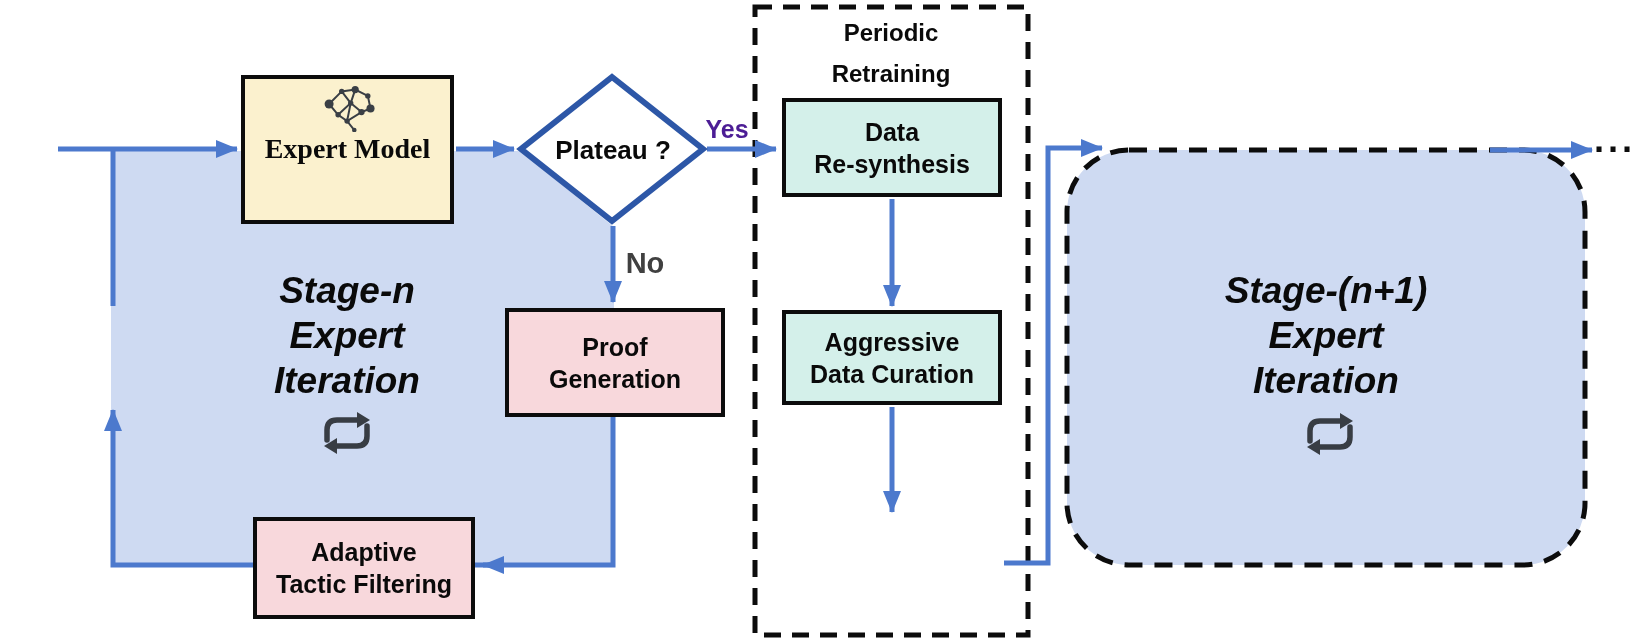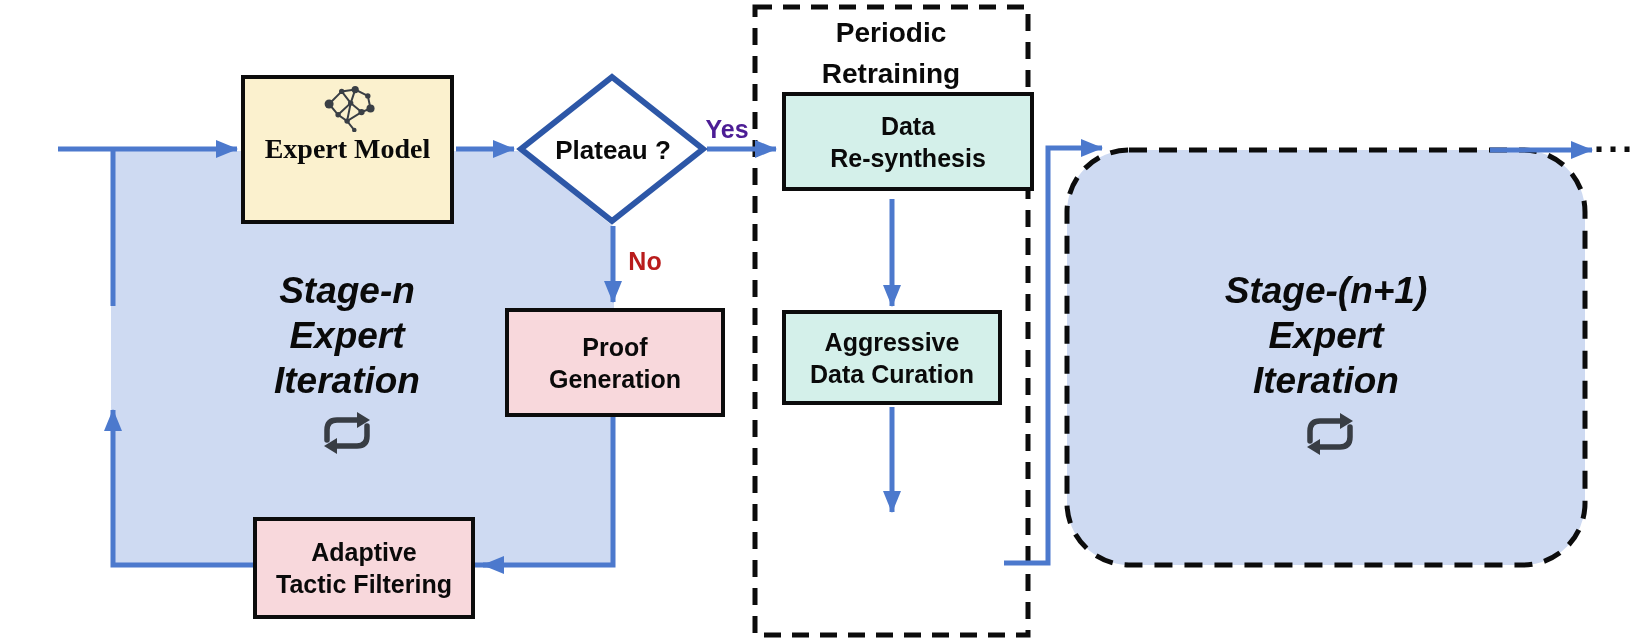--- a/index.html
+++ b/index.html
@@ -18,24 +18,24 @@
   .expert .label { font-size:28px; line-height:30px; margin-top:2px; }
   .yellow { background:#fbf1ce; }
   .pink   { background:#f8d8dc; }
   .teal   { background:#d4f0ea; }
   .ml { white-space:pre-line; }
   .stage-title {
     position:absolute; text-align:center; font-weight:bold;
     font-size:37px; line-height:45px;font-style:italic;
   }
   .floating { position:absolute; font-weight:bold; text-align:center; }
-  .periodic-title { font-size:28px; line-height:41px; }
+  .periodic-title { font-size:24px; line-height:41px; }
   .plateau { font-size:26px; }
   .yes { font-size:25px; color:#4c1d95; }
-  .no  { font-size:25px; color:#b91c1c; }
+  .no  { font-size:29px; color:#404040; }
   .dots { font-size:36px; letter-spacing:2px; color:#0c0c0c; }
   .icon-abs { position:absolute; }
 </style>
 </head>
 <body>
 
 <div class="canvas">
 
   <svg class="layer" width="1637" height="644" viewBox="0 0 1637 644">
     <defs>
@@ -96,21 +96,21 @@
   <div class="node pink" style="left:505px;top:308px;width:220px;height:109px">
     <div class="label ml">Proof
 Generation</div>
   </div>
 
   <div class="node pink" style="left:253px;top:517px;width:222px;height:102px">
     <div class="label ml">Adaptive
 Tactic Filtering</div>
   </div>
 
-  <div class="node teal" style="left:782px;top:92px;width:252px;height:99px">
+  <div class="node teal" style="left:782px;top:98px;width:220px;height:99px">
     <div class="label ml">Data
 Re-synthesis</div>
   </div>
 
   <div class="node teal" style="left:782px;top:310px;width:220px;height:95px">
     <div class="label ml">Aggressive
 Data Curation</div>
   </div>
 
 

